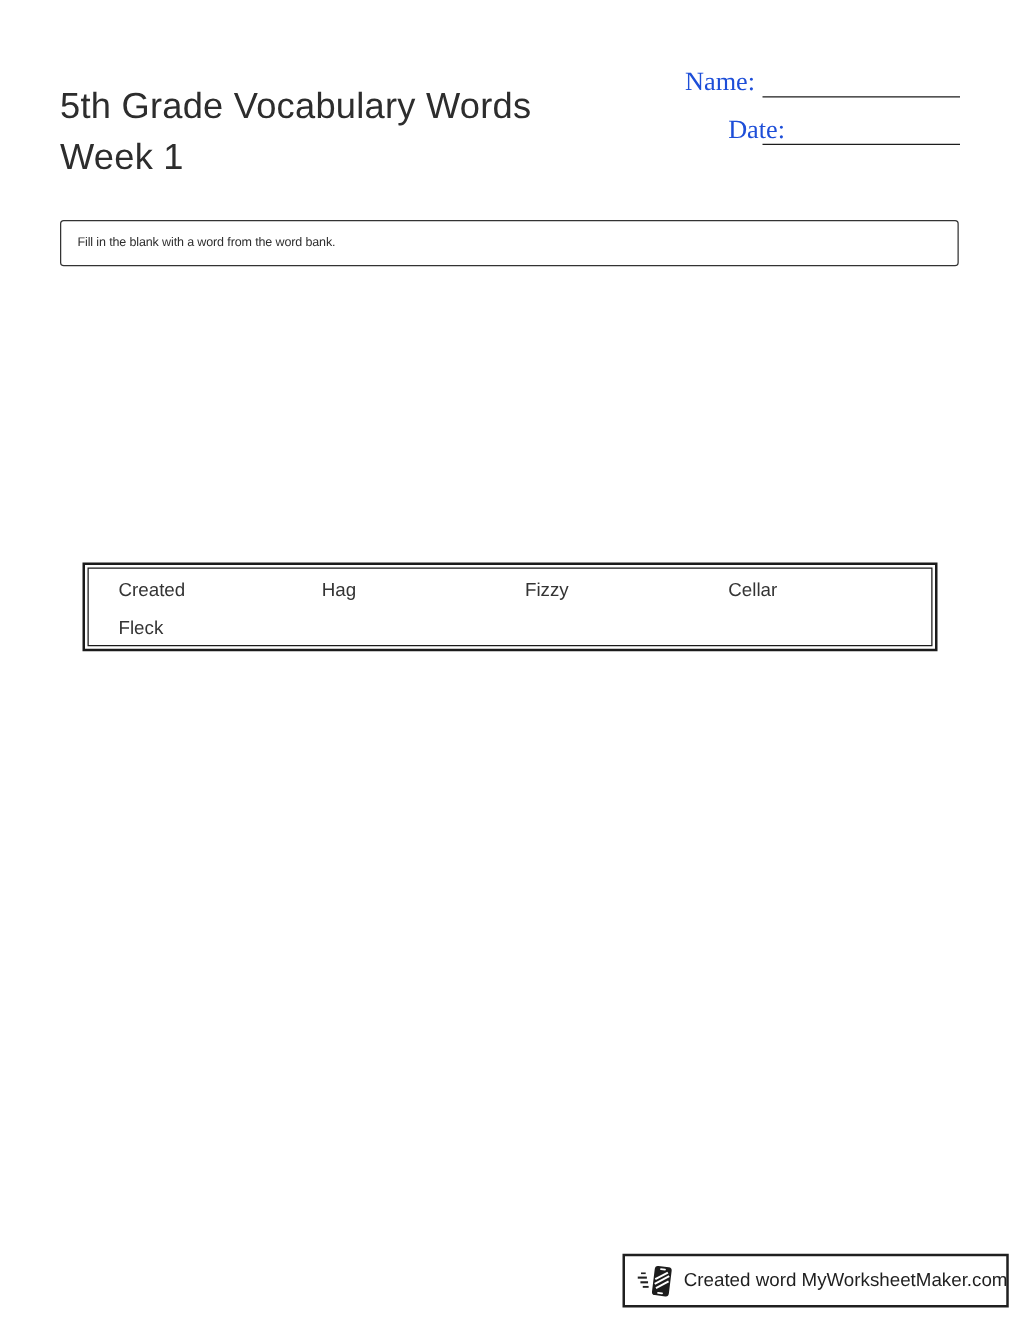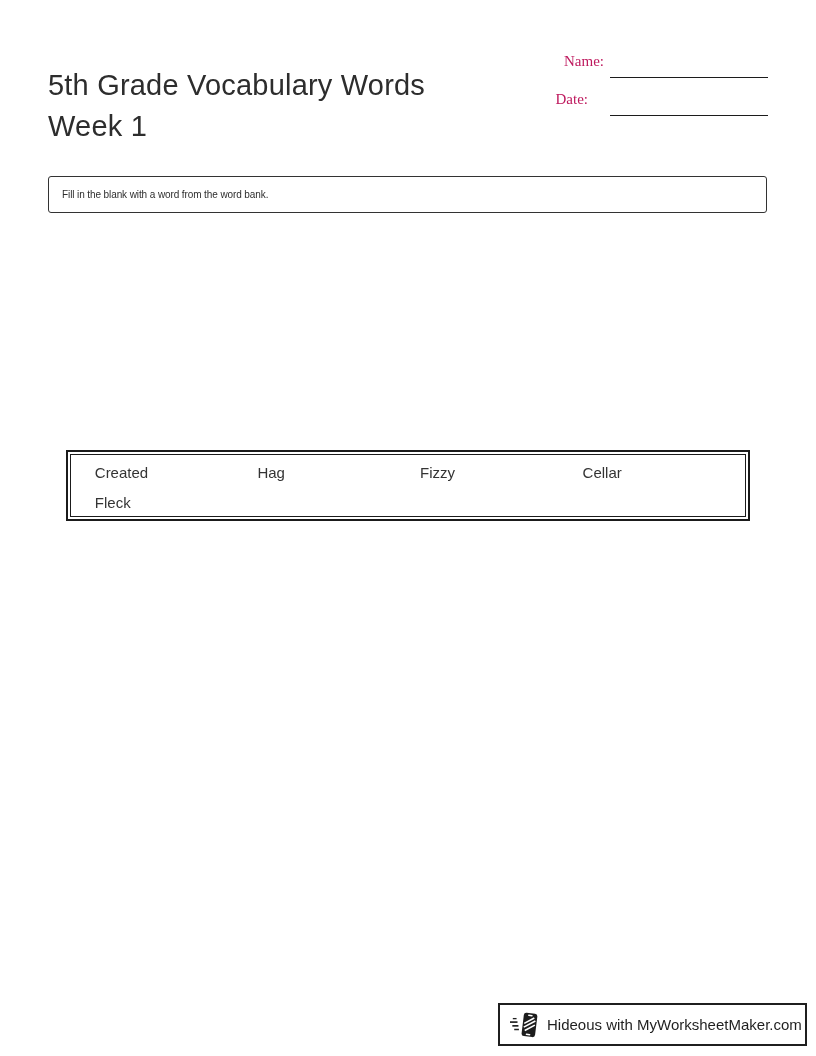--- a/index.html
+++ b/index.html
@@ -28,25 +28,25 @@
     color: #2d2d2d;
     letter-spacing: 0.2px;
   }
 
   
   .field-label {
     position: absolute;
     width: 104px;
     text-align: right;
     font-family: "Liberation Serif", "DejaVu Serif", serif;
-    font-size: 15px;
-    color: #be185d;
+    font-size: 21px;
+    color: #1d4ed8;
   }
   .name-label { left: 500px; top: 53px; }
-  .date-label { left: 484px; top: 91px; }
+  .date-label { left: 524px; top: 91px; }
   .field-line {
     position: absolute;
     left: 610px;
     width: 158px;
     height: 15px;
     border-bottom: 1.4px solid #1c1c1c;
   }
   .name-line { top: 62px; }
   .date-line { top: 100px; }
 
@@ -163,16 +163,16 @@
 
       <g transform="rotate(7 21 16)">
         <rect x="13.5" y="3.5" width="14.5" height="25" rx="2.8" fill="#1c1c1c"></rect>
         <rect x="18" y="5" width="5" height="1.6" rx="0.8" fill="#ffffff"></rect>
         <path d="M15 15 L25 8" stroke="#ffffff" stroke-width="1.7" fill="none"></path>
         <path d="M15 19 L26.5 11" stroke="#ffffff" stroke-width="1.7" fill="none"></path>
         <path d="M16.5 22.5 L26.5 15.5" stroke="#ffffff" stroke-width="1.7" fill="none"></path>
         <rect x="18" y="25.5" width="5" height="1.6" rx="0.8" fill="#ffffff"></rect>
       </g>
     </svg>
-    <span class="footer-text">Hideous with MyWorksheetMaker.com</span>
+    <span class="footer-text">Created word MyWorksheetMaker.com</span>
   </div>
 
 </div>
 
 </body></html>

